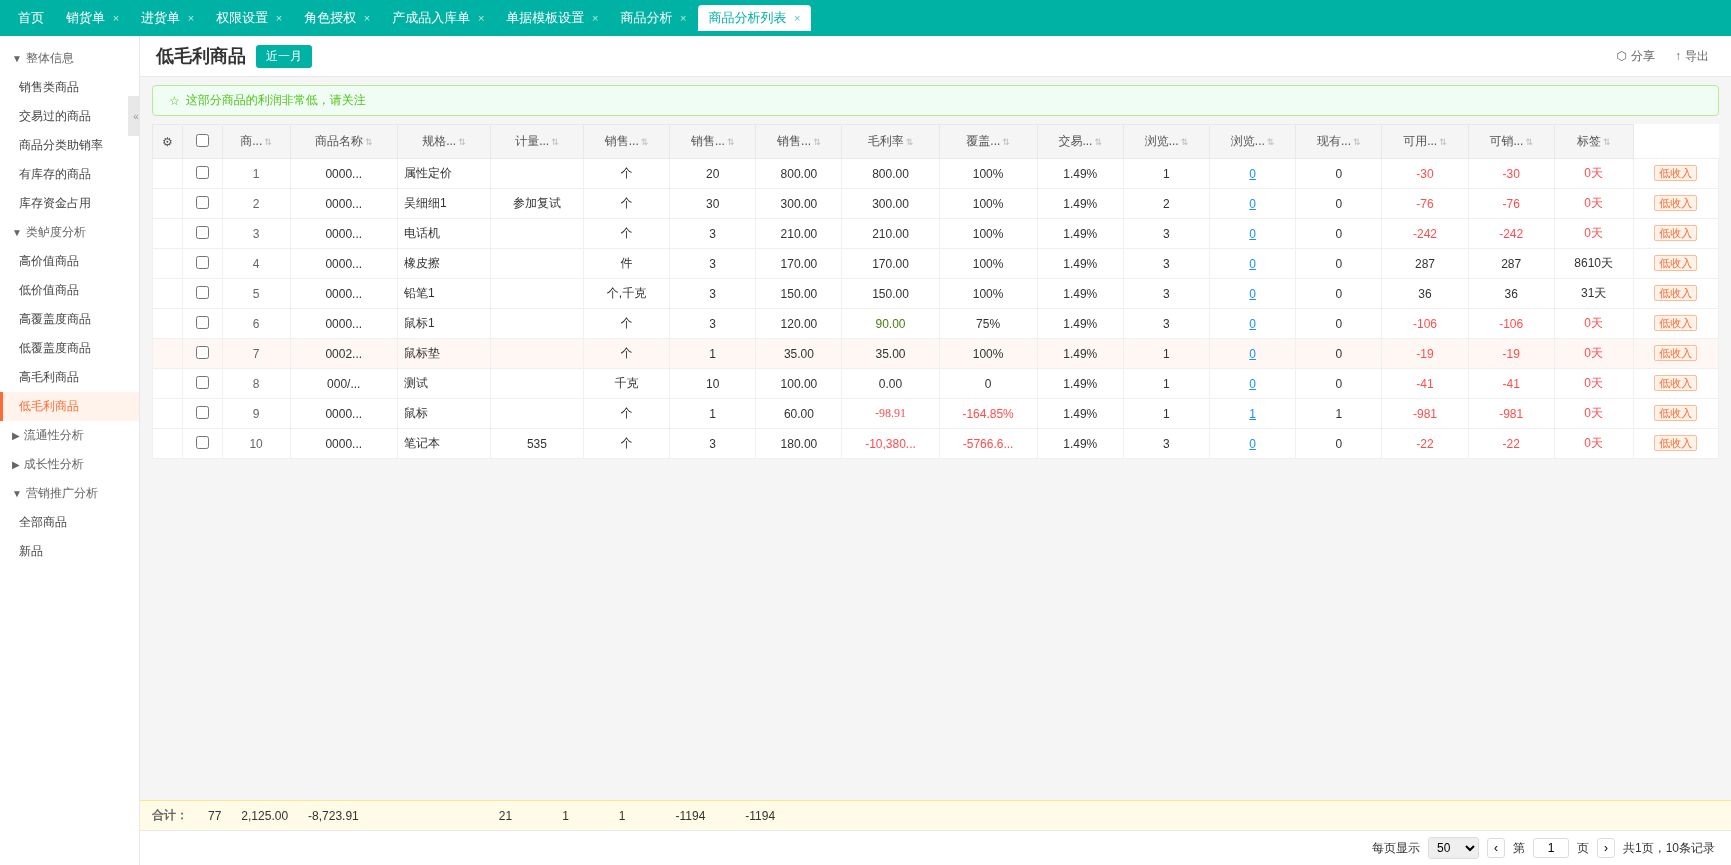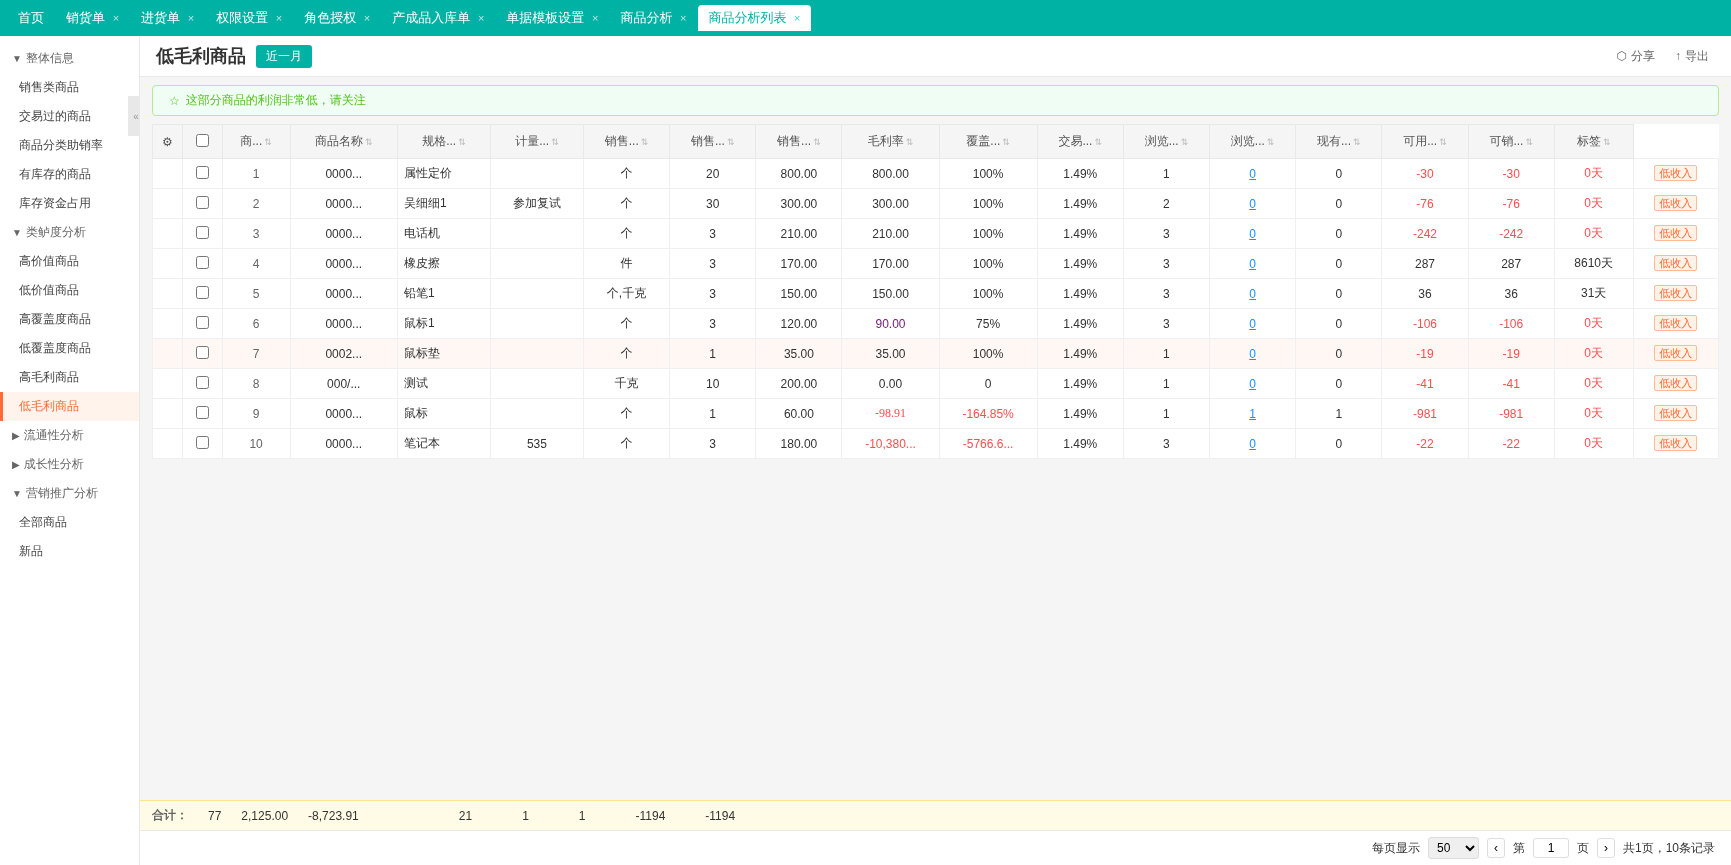--- a/index.html
+++ b/index.html
@@ -471,21 +471,21 @@
             <tr>
       <td></td>
       <td><input type="checkbox" style=""></td>
       <td class="row-num">6</td>
       <td>0000...</td>
       <td class="text-left">鼠标1</td>
       <td></td>
       <td>个</td>
       <td>3</td>
       <td>120.00</td>
-      <td style="color:#701a75;">90.00</td>
+      <td style="color:#4d7c0f;">90.00</td>
       <td style="color:#333;">75%</td>
       <td>1.49%</td>
       <td>3</td>
       <td class="text-link">0</td>
       <td>0</td>
       <td style="color:#ff4d4f;">-106</td>
       <td style="color:#ff4d4f;">-106</td>
       <td style="color:#ff4d4f;">0天</td>
       <td><span class="tag-low-income">低收入</span></td>
     </tr>
@@ -512,21 +512,21 @@
     </tr>
             <tr>
       <td></td>
       <td><input type="checkbox" style=""></td>
       <td class="row-num">8</td>
       <td>000/...</td>
       <td class="text-left">测试</td>
       <td></td>
       <td>千克</td>
       <td>10</td>
-      <td>200.00</td>
+      <td>100.00</td>
       <td style="color:#333;">0.00</td>
       <td style="color:#333;">0</td>
       <td>1.49%</td>
       <td>1</td>
       <td class="text-link">0</td>
       <td>0</td>
       <td style="color:#ff4d4f;">-41</td>
       <td style="color:#ff4d4f;">-41</td>
       <td style="color:#ff4d4f;">0天</td>
       <td><span class="tag-low-income">低收入</span></td>
@@ -575,21 +575,21 @@
     </tr>
           </tbody>
       </table>
     </div>
 
     <div class="table-footer">
       <span class="footer-label">合计：</span>
       <span class="footer-value">77</span>
       <span class="footer-value">2,125.00</span>
       <span class="footer-value">-8,723.91</span>
-      <span class="footer-value" style="margin-left: 80px;">21</span>
+      <span class="footer-value" style="margin-left: 120px;">21</span>
       <span class="footer-value" style="margin-left: 30px;">1</span>
       <span class="footer-value" style="margin-left: 30px;">1</span>
       <span class="footer-value" style="margin-left: 30px;">-1194</span>
       <span class="footer-value" style="margin-left: 20px;">-1194</span>
     </div>
 
     <div class="pagination-bar">
       <span>每页显示</span>
       <select class="page-size-select">
         <option>50</option>

